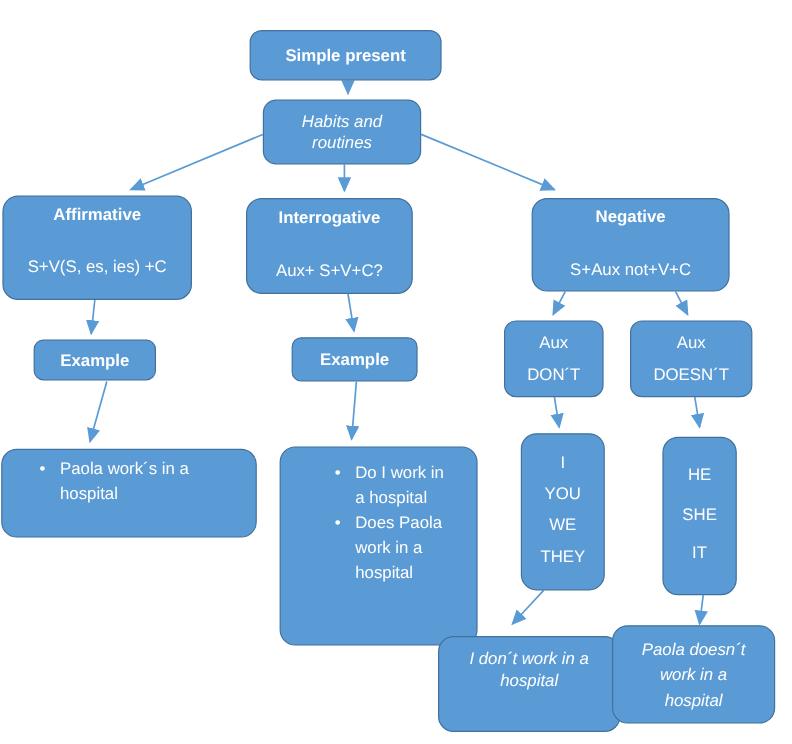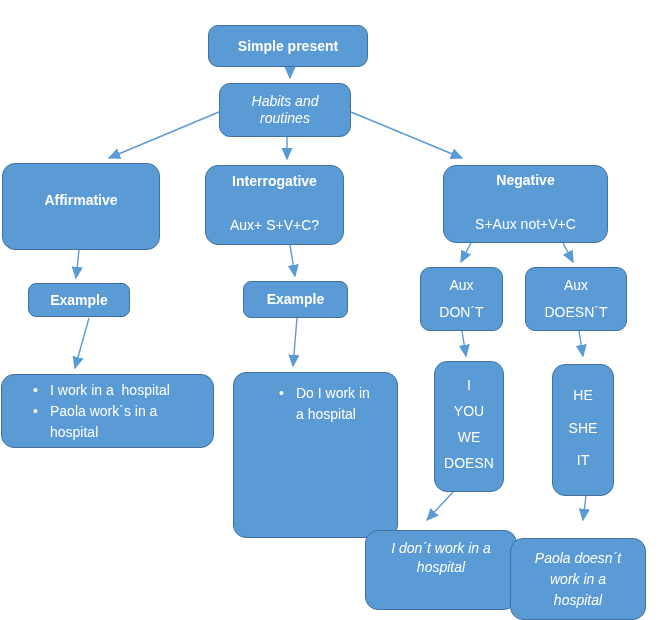--- a/index.html
+++ b/index.html
@@ -66,41 +66,42 @@
   <div class="node small" style="left:208px;top:25px;width:160px;height:42px;border-radius:10px">
     <span class="title">Simple present</span>
   </div>
 
   <div class="node" style="left:219px;top:83px;width:132px;height:54px;padding:0 24px;border-radius:11px">
     <span class="sentence">Habits and routines</span>
   </div>
 
   <div class="node two-line" style="left:2px;top:163px;width:158px;height:87px;padding-bottom:12px">
     <span class="title">Affirmative</span>
+    <span>S+V(S, es, ies) +C</span>
   </div>
   <div class="node small" style="left:28px;top:283px;width:102px;height:34px">
     <span class="title">Example</span>
   </div>
   <div class="node bullets bullets-left" style="left:1px;top:374px;width:213px;height:74px">
     <ul>
-      <li>I work in a  hospital</li>
       <li>Paola work´s in a hospital</li>
     </ul>
   </div>
 
   <div class="node two-line" style="left:205px;top:165px;width:139px;height:80px;padding-bottom:4px">
     <span class="title">Interrogative</span>
     <span>Aux+ S+V+C?</span>
   </div>
   <div class="node small" style="left:243px;top:281px;width:105px;height:37px">
     <span class="title">Example</span>
   </div>
   <div class="node bullets bullets-mid" style="left:233px;top:372px;width:165px;height:166px">
     <ul>
       <li>Do I work in a hospital</li>
+      <li>Does Paola work in a hospital</li>
     </ul>
   </div>
 
   <div class="node two-line" style="left:443px;top:165px;width:165px;height:78px;padding-bottom:4px">
     <span class="title">Negative</span>
     <span>S+Aux not+V+C</span>
   </div>
 
   <div class="node" style="left:420px;top:267px;width:83px;height:64px;gap:10px;border-radius:10px">
     <span>Aux</span>
@@ -108,28 +109,28 @@
   </div>
   <div class="node" style="left:525px;top:267px;width:102px;height:64px;gap:10px;border-radius:10px">
     <span>Aux</span>
     <span>DOESN´T</span>
   </div>
 
   <div class="node pronouns" style="left:434px;top:361px;width:70px;height:131px">
     <span>I</span>
     <span>YOU</span>
     <span>WE</span>
-    <span>DOESN</span>
+    <span>THEY</span>
   </div>
   <div class="node pronouns" style="left:552px;top:364px;width:62px;height:132px">
     <span>HE</span>
     <span>SHE</span>
     <span>IT</span>
   </div>
 
   <div class="node" style="left:365px;top:530px;width:152px;height:80px;padding:0 20px 24px 20px;line-height:19px">
     <span class="sentence">I don´t work in a hospital</span>
   </div>
-  <div class="node" style="left:510px;top:538px;width:136px;height:82px;padding:0 23px;line-height:21px">
+  <div class="node" style="left:510px;top:521px;width:136px;height:82px;padding:0 23px;line-height:21px">
     <span class="sentence">Paola doesn´t work in a hospital</span>
   </div>
 
 </div>
 
 </body></html>

